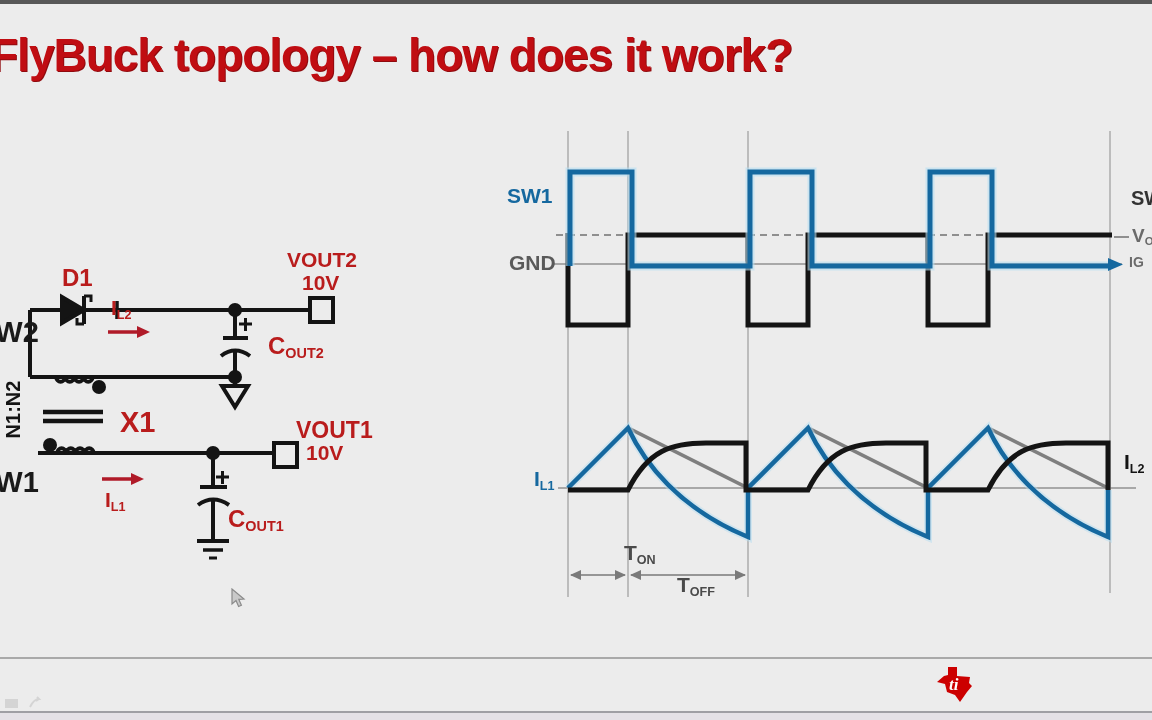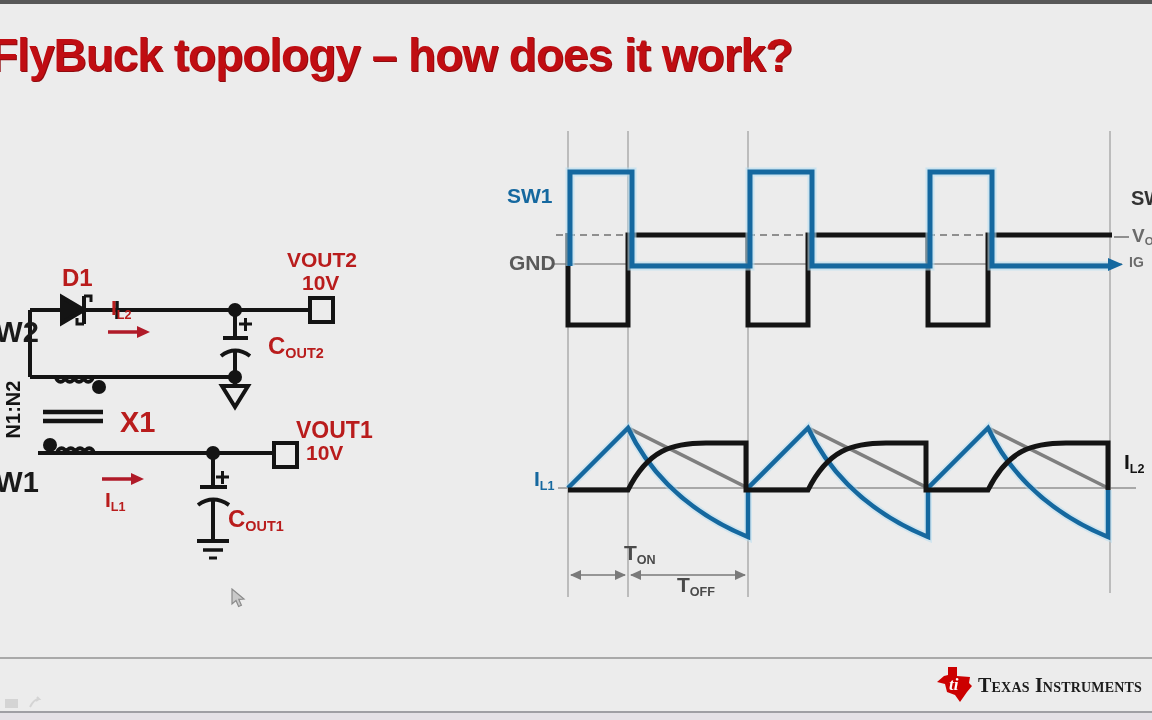--- a/index.html
+++ b/index.html
@@ -192,16 +192,15 @@
   <svg class="abs faint" style="left:4px; top:696px;" width="44" height="16" viewBox="0 0 44 16">
     <rect x="1" y="3" width="13" height="9" fill="#9a9a9a"></rect>
     <path d="M26,11 q4,-8 9,-8 l-2,-2 m2,2 l-3,2" stroke="#9a9a9a" stroke-width="2" fill="none"></path>
   </svg>
 
   <div id="footline1"></div>
   <svg class="abs" style="left:936px; top:666px;" width="40" height="38" viewBox="0 0 40 38">
     <path d="M12,1 L21,1 L21,10 L34,11 L33,17 L36,20 L31,26 L24,36 L19,29 L11,26 L9,18 L1,16 L8,10 L12,9 Z" fill="#cc0000"></path>
     <text x="13" y="24" font-family="Liberation Serif, serif" font-size="17" font-weight="bold" font-style="italic" fill="#ffffff">ti</text>
   </svg>
-  <div class="abs" id="ti-wordmark">Texas Instruments</div>
   <div id="footline2"></div>
   <div id="footbottom"></div>
 </div>
 
 </body></html>

